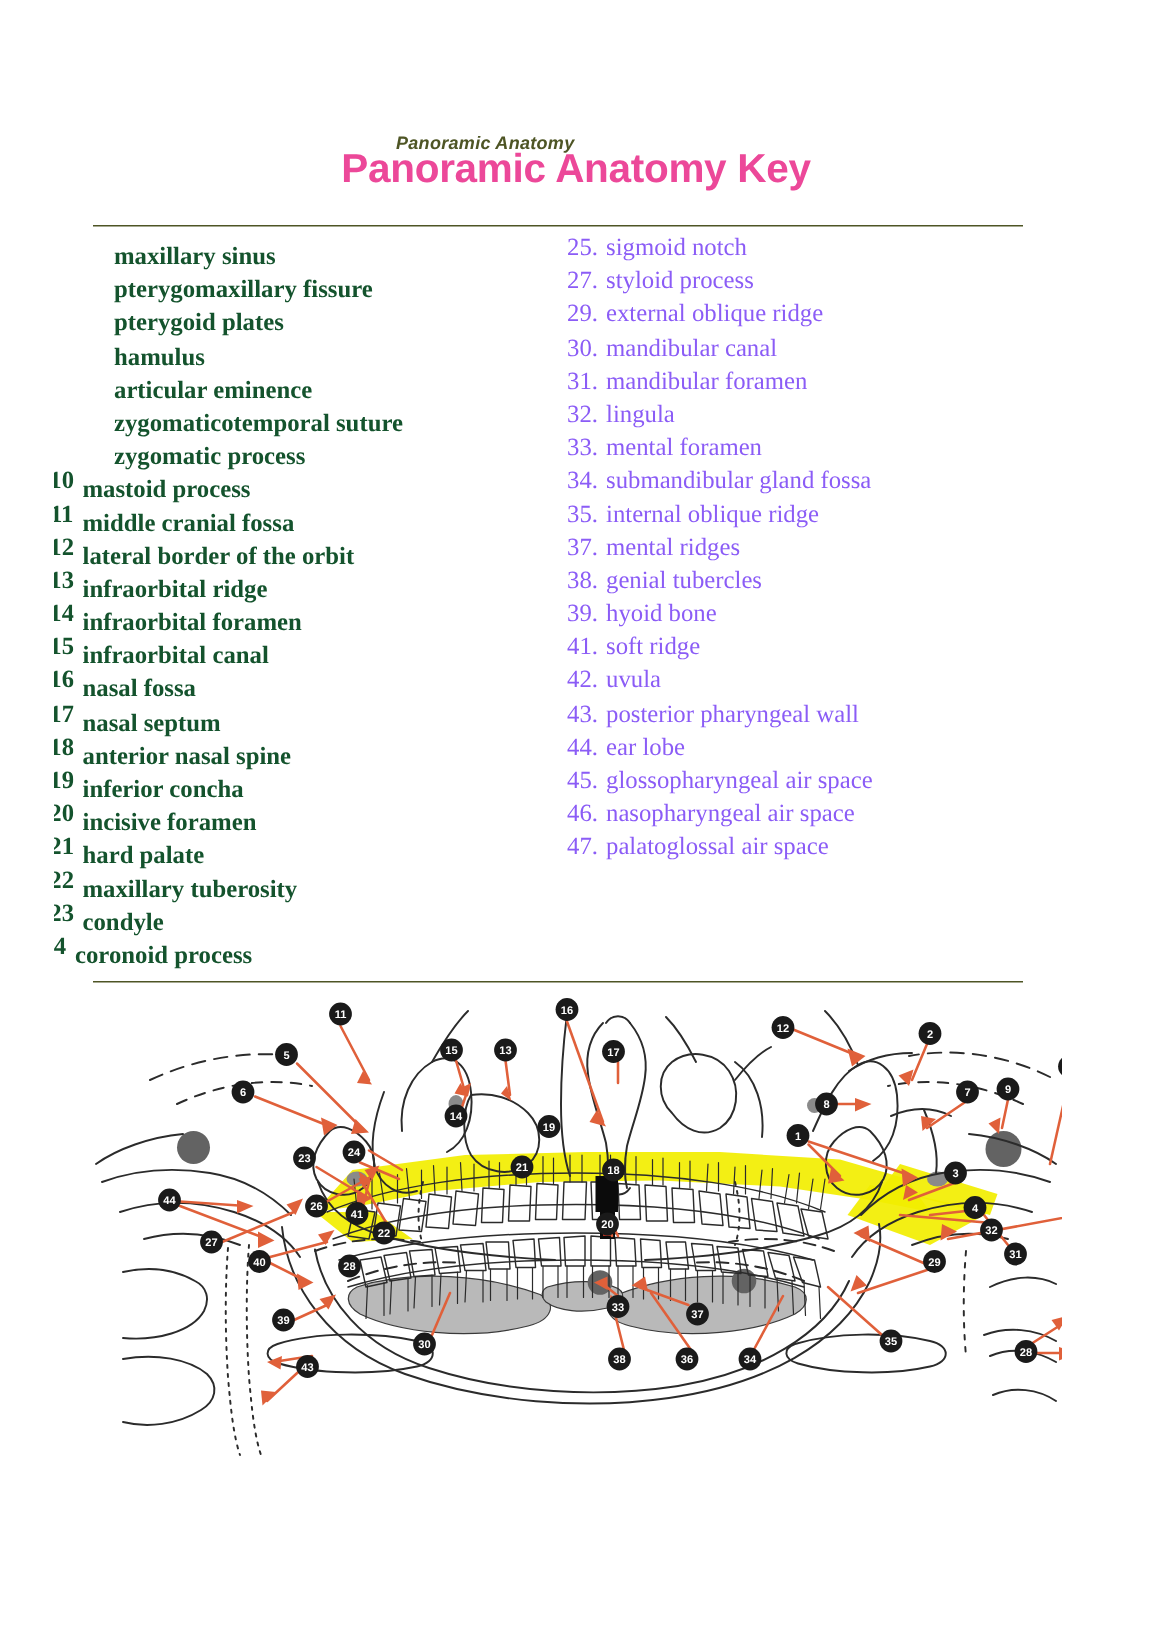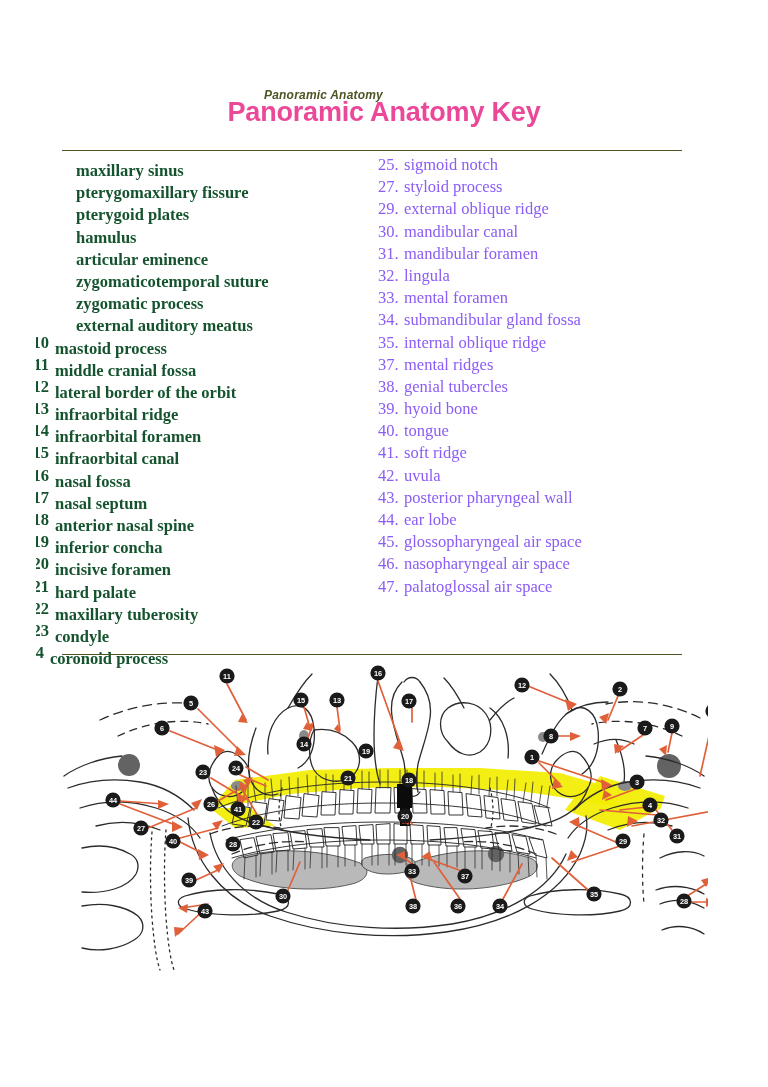--- a/index.html
+++ b/index.html
@@ -141,21 +141,20 @@
 
   <div class="key">
     <div class="col col-left" id="col-left">
         <span class="kitem"><span class="num blank">1.</span><span class="lab">maxillary sinus</span></span>
         <span class="kitem"><span class="num blank">2.</span><span class="lab">pterygomaxillary fissure</span></span>
         <span class="kitem"><span class="num blank">3.</span><span class="lab">pterygoid plates</span></span>
         <span class="kitem"><span class="num blank">4.</span><span class="lab">hamulus</span></span>
         <span class="kitem"><span class="num blank">6.</span><span class="lab">articular eminence</span></span>
         <span class="kitem"><span class="num blank">7.</span><span class="lab">zygomaticotemporal suture</span></span>
         <span class="kitem"><span class="num blank">8.</span><span class="lab">zygomatic process</span></span>
-        <span class="kitem"><span class="num blank">9.</span><span class="lab">external auditory meatus</span></span>
         <span class="kitem"><span class="num clip">10.</span><span class="lab">mastoid process</span></span>
         <span class="kitem"><span class="num clip">11.</span><span class="lab">middle cranial fossa</span></span>
         <span class="kitem"><span class="num clip">12.</span><span class="lab">lateral border of the orbit</span></span>
         <span class="kitem"><span class="num clip">13.</span><span class="lab">infraorbital ridge</span></span>
         <span class="kitem"><span class="num clip">14.</span><span class="lab">infraorbital foramen</span></span>
         <span class="kitem"><span class="num clip">15.</span><span class="lab">infraorbital canal</span></span>
         <span class="kitem"><span class="num clip">16.</span><span class="lab">nasal fossa</span></span>
         <span class="kitem"><span class="num clip">17.</span><span class="lab">nasal septum</span></span>
         <span class="kitem"><span class="num clip">18.</span><span class="lab">anterior nasal spine</span></span>
         <span class="kitem"><span class="num clip">19.</span><span class="lab">inferior concha</span></span>
@@ -171,21 +170,20 @@
         <span class="kitem"><span class="num">29.</span><span class="lab">external oblique ridge</span></span>
         <span class="kitem"><span class="num">30.</span><span class="lab">mandibular canal</span></span>
         <span class="kitem"><span class="num">31.</span><span class="lab">mandibular foramen</span></span>
         <span class="kitem"><span class="num">32.</span><span class="lab">lingula</span></span>
         <span class="kitem"><span class="num">33.</span><span class="lab">mental foramen</span></span>
         <span class="kitem"><span class="num">34.</span><span class="lab">submandibular gland fossa</span></span>
         <span class="kitem"><span class="num">35.</span><span class="lab">internal oblique ridge</span></span>
         <span class="kitem"><span class="num">37.</span><span class="lab">mental ridges</span></span>
         <span class="kitem"><span class="num">38.</span><span class="lab">genial tubercles</span></span>
         <span class="kitem"><span class="num">39.</span><span class="lab">hyoid bone</span></span>
-        <span class="kitem"><span class="num">40.</span><span class="lab">tongue</span></span>
         <span class="kitem"><span class="num">41.</span><span class="lab">soft ridge</span></span>
         <span class="kitem"><span class="num">42.</span><span class="lab">uvula</span></span>
         <span class="kitem"><span class="num">43.</span><span class="lab">posterior pharyngeal wall</span></span>
         <span class="kitem"><span class="num">44.</span><span class="lab">ear lobe</span></span>
         <span class="kitem"><span class="num">45.</span><span class="lab">glossopharyngeal air space</span></span>
         <span class="kitem"><span class="num">46.</span><span class="lab">nasopharyngeal air space</span></span>
         <span class="kitem"><span class="num">47.</span><span class="lab">palatoglossal air space</span></span>
       </div>
   </div>
 

